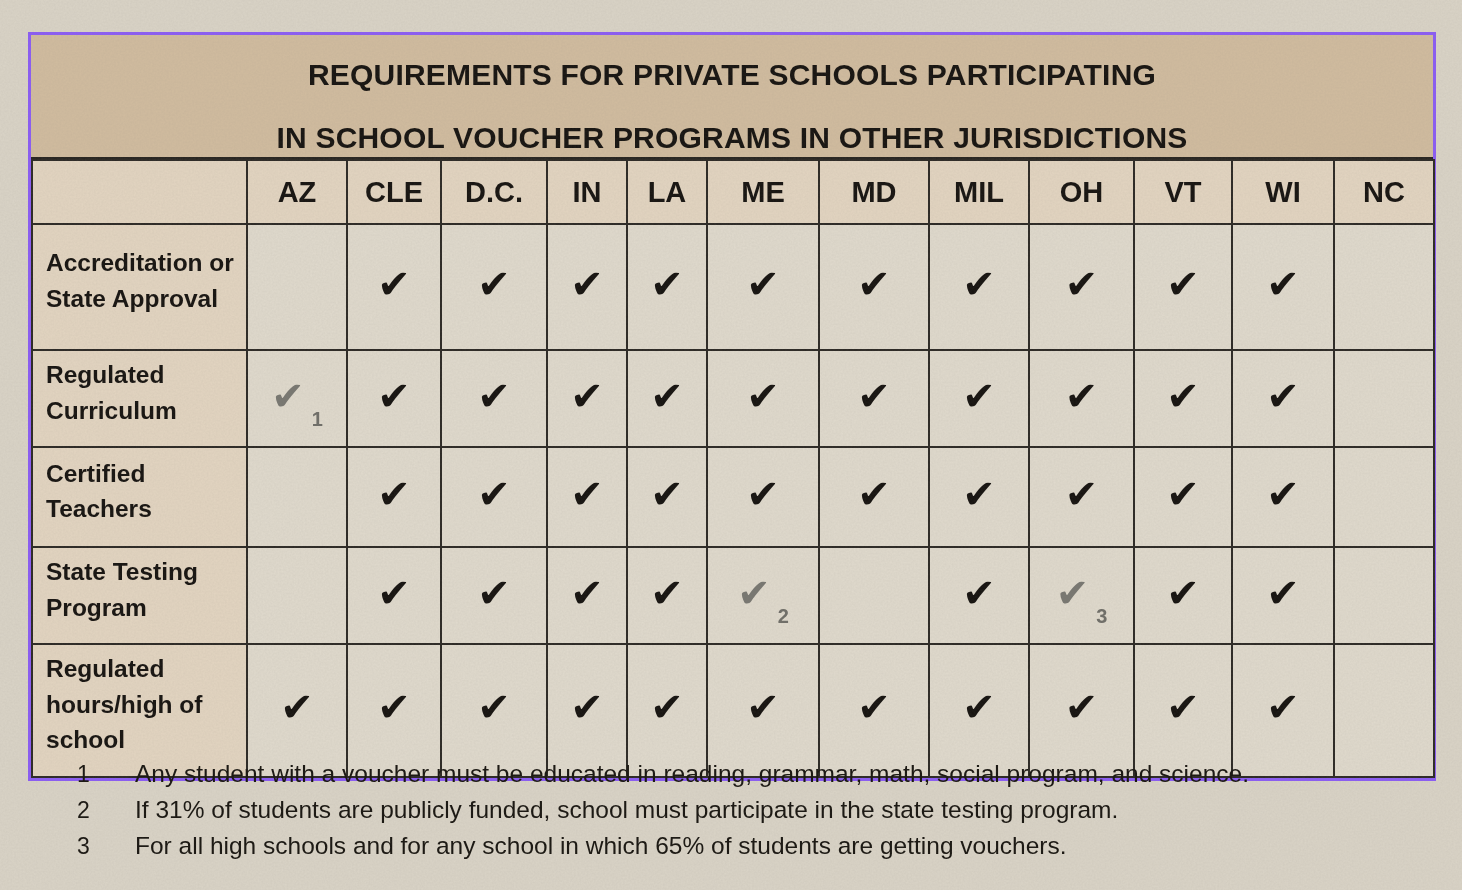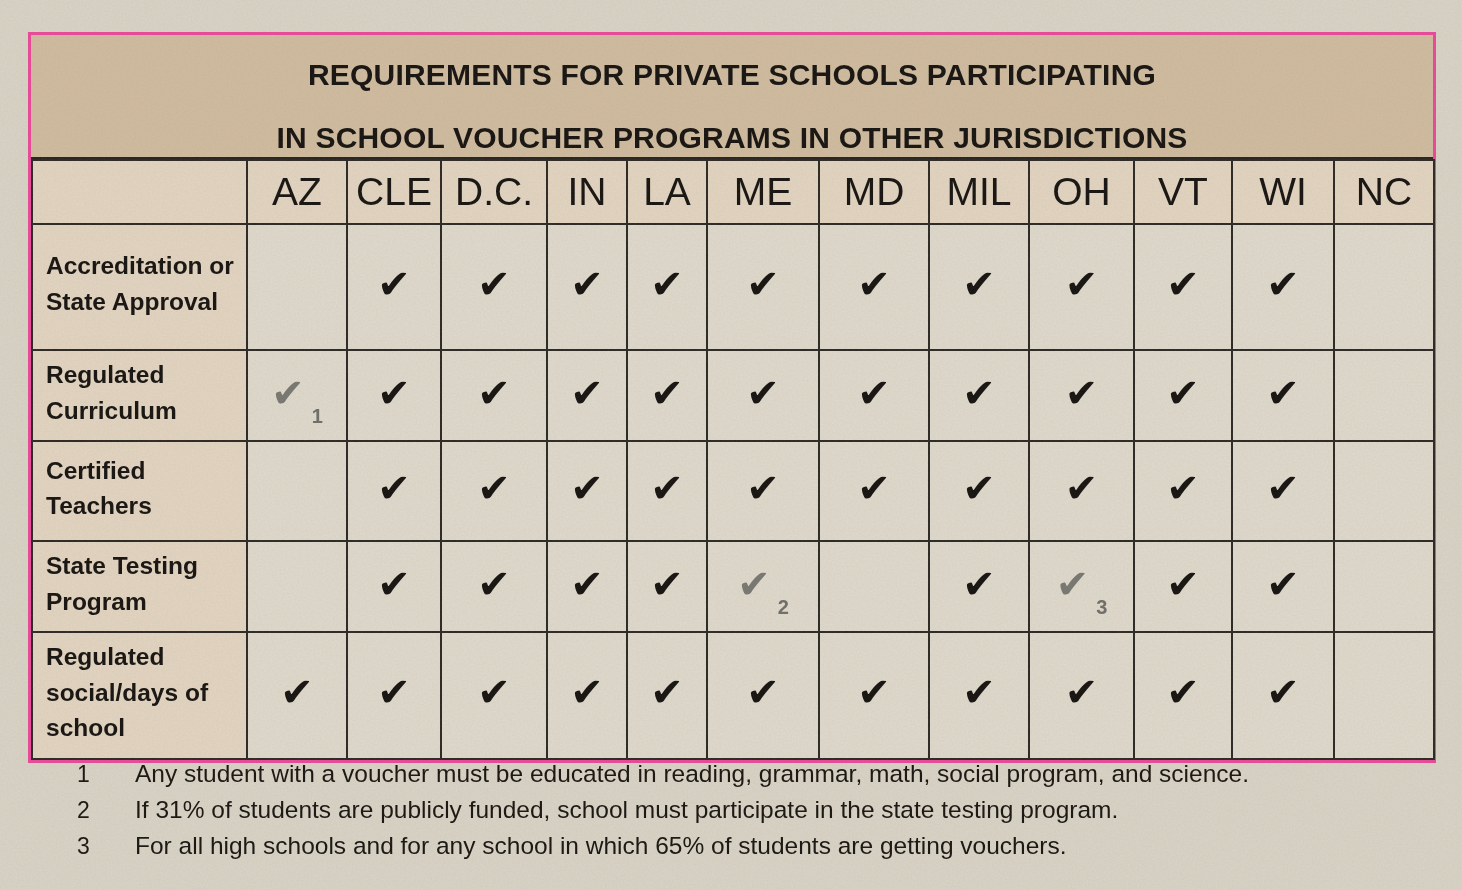--- a/index.html
+++ b/index.html
@@ -21,21 +21,21 @@
     left: 0; top: 0;
     width: 1462px; height: 890px;
     z-index: 10;
     pointer-events: none;
   }
   .table-frame {
     position: absolute;
     left: 28px;
     top: 32px;
     width: 1402px;
-    border: 3px solid #ec4899;
+    border: 3px solid #8b5cf6;
     background: #e0dacd;
     z-index: 1;
   }
   .title-banner {
     box-sizing: border-box;
     height: 124px;
     background: #d1bc9f;
     border-bottom: 2px solid #26231f;
     text-align: center;
     padding-top: 25px;
@@ -56,31 +56,31 @@
     width: 1402px;
   }
   table.grid th, table.grid td {
     border: 2px solid #2b2824;
     box-sizing: border-box;
     padding: 0;
   }
   thead th {
     height: 64px;
     background: #e3d5c1;
-    font-size: 39px;
-    font-weight: normal;
+    font-size: 29px;
+    font-weight: bold;
     color: #15120f;
     text-align: center;
     vertical-align: middle;
   }
   tbody th.rowlabel {
     background: #e3d5c1;
     text-align: left;
     vertical-align: middle;
-    padding: 6px 10px 12px 13px;
+    padding: 6px 10px 18px 13px;
     font-size: 24.5px;
     font-weight: bold;
     color: #15120f;
     line-height: 1.45;
   }
   tbody td {
     background: #e0dacd;
     text-align: center;
     vertical-align: middle;
   }
@@ -227,21 +227,21 @@
             <td><span class="check">✔</span></td>
             <td><span class="check gray">✔</span><span class="note">2</span></td>
             <td></td>
             <td><span class="check">✔</span></td>
             <td><span class="check gray">✔</span><span class="note">3</span></td>
             <td><span class="check">✔</span></td>
             <td><span class="check">✔</span></td>
             <td></td>
           </tr>
           <tr style="height: 125px;">
-            <th class="rowlabel">Regulated social/days of school</th>
+            <th class="rowlabel">Regulated hours/high of school</th>
             <td><span class="check">✔</span></td>
             <td><span class="check">✔</span></td>
             <td><span class="check">✔</span></td>
             <td><span class="check">✔</span></td>
             <td><span class="check">✔</span></td>
             <td><span class="check">✔</span></td>
             <td><span class="check">✔</span></td>
             <td><span class="check">✔</span></td>
             <td><span class="check">✔</span></td>
             <td><span class="check">✔</span></td>

